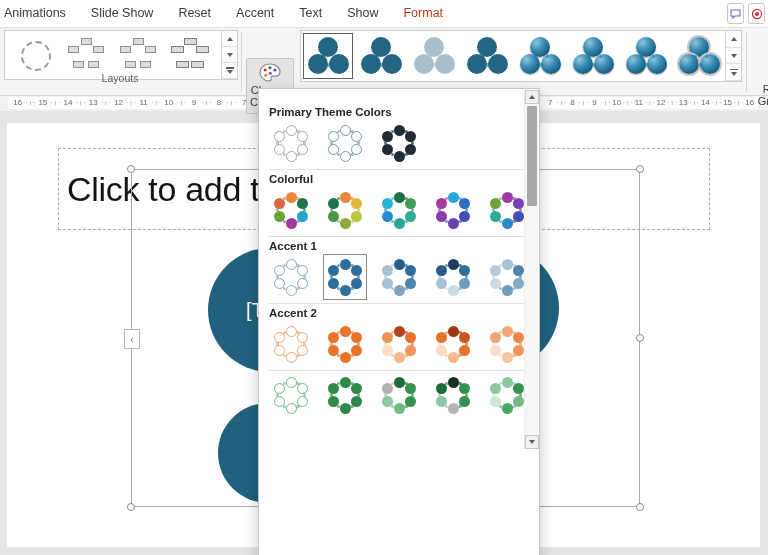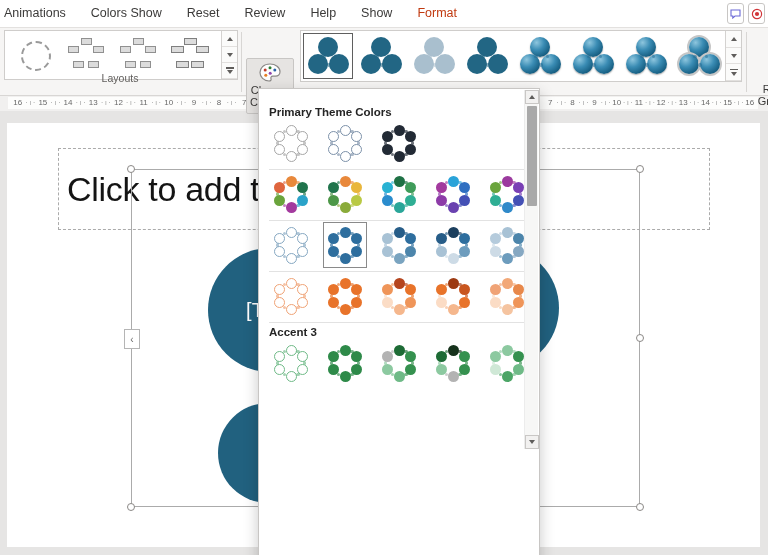--- a/index.html
+++ b/index.html
@@ -317,24 +317,24 @@
         </svg>
       </span>
       <span>Reset</span>
       <span>Graphic</span>
     </div>
   </div>
 
   <div id="menubar">
     <div id="menu-tabs" style="display:flex">
         <span class="tab">Animations</span>
-        <span class="tab">Colors Show</span>
+        <span class="tab">Slide Show</span>
         <span class="tab">Reset</span>
-        <span class="tab">Review</span>
-        <span class="tab">Help</span>
+        <span class="tab">Accent</span>
+        <span class="tab">Text</span>
         <span class="tab">Show</span>
         <span class="tab red">Format</span>
       </div>
     <div style="position:absolute;right:3px;top:3px;display:flex;gap:4px">
       <div class="mbtn">
         <svg width="11" height="10" viewBox="0 0 11 10">
           <path d="M1 1 h9 v6 h-5 l-2.2 2 v-2 H1 Z" fill="none" stroke="#6b69d6" stroke-width="1.1"></path>
         </svg>
       </div>
       <div class="mbtn">
@@ -387,20 +387,21 @@
             <span class="d" style="left: 27.05px; top: 29.9913px; background: rgb(34, 42, 53); opacity: 0.65;"></span>
             <span class="c" style="left: 16.5px; top: 27.5px; background: rgb(34, 42, 53);"></span>
             <span class="d" style="left: 13.55px; top: 29.9913px; background: rgb(34, 42, 53); opacity: 0.65;"></span>
             <span class="c" style="left: 5.24167px; top: 21px; background: rgb(34, 42, 53);"></span>
             <span class="d" style="left: 6.8px; top: 18.3px; background: rgb(34, 42, 53); opacity: 0.65;"></span>
             <span class="c" style="left: 5.24167px; top: 8px; background: rgb(34, 42, 53);"></span>
             <span class="d" style="left: 13.55px; top: 6.60866px; background: rgb(34, 42, 53); opacity: 0.65;"></span>
           </div>
         </div>
         <div class="sdiv"></div>
+        <div class="sechead">Colorful</div>
         <div class="swrow">
           <div class="sw">
             <span class="c" style="left: 16.5px; top: 1.5px; background: rgb(232, 136, 59);"></span>
             <span class="d" style="left: 27.05px; top: 6.60866px; background: rgb(232, 136, 59); opacity: 0.65;"></span>
             <span class="c" style="left: 27.7583px; top: 8px; background: rgb(32, 116, 76);"></span>
             <span class="d" style="left: 33.8px; top: 18.3px; background: rgb(32, 116, 76); opacity: 0.65;"></span>
             <span class="c" style="left: 27.7583px; top: 21px; background: rgb(42, 163, 201);"></span>
             <span class="d" style="left: 27.05px; top: 29.9913px; background: rgb(42, 163, 201); opacity: 0.65;"></span>
             <span class="c" style="left: 16.5px; top: 27.5px; background: rgb(163, 58, 158);"></span>
             <span class="d" style="left: 13.55px; top: 29.9913px; background: rgb(163, 58, 158); opacity: 0.65;"></span>
@@ -460,20 +461,21 @@
             <span class="d" style="left: 27.05px; top: 29.9913px; background: rgb(68, 80, 181); opacity: 0.65;"></span>
             <span class="c" style="left: 16.5px; top: 27.5px; background: rgb(47, 137, 201);"></span>
             <span class="d" style="left: 13.55px; top: 29.9913px; background: rgb(47, 137, 201); opacity: 0.65;"></span>
             <span class="c" style="left: 5.24167px; top: 21px; background: rgb(47, 174, 148);"></span>
             <span class="d" style="left: 6.8px; top: 18.3px; background: rgb(47, 174, 148); opacity: 0.65;"></span>
             <span class="c" style="left: 5.24167px; top: 8px; background: rgb(106, 164, 60);"></span>
             <span class="d" style="left: 13.55px; top: 6.60866px; background: rgb(106, 164, 60); opacity: 0.65;"></span>
           </div>
         </div>
         <div class="sdiv"></div>
+        <div class="sechead">Accent 1</div>
         <div class="swrow">
           <div class="sw">
             <span class="c" style="left: 16.5px; top: 1.5px; background: rgb(255, 255, 255); border: 1.5px solid rgb(134, 168, 194);"></span>
             <span class="d" style="left: 27.05px; top: 6.60866px; background: rgb(134, 168, 194); opacity: 0.65;"></span>
             <span class="c" style="left: 27.7583px; top: 8px; background: rgb(255, 255, 255); border: 1.5px solid rgb(134, 168, 194);"></span>
             <span class="d" style="left: 33.8px; top: 18.3px; background: rgb(134, 168, 194); opacity: 0.65;"></span>
             <span class="c" style="left: 27.7583px; top: 21px; background: rgb(255, 255, 255); border: 1.5px solid rgb(134, 168, 194);"></span>
             <span class="d" style="left: 27.05px; top: 29.9913px; background: rgb(134, 168, 194); opacity: 0.65;"></span>
             <span class="c" style="left: 16.5px; top: 27.5px; background: rgb(255, 255, 255); border: 1.5px solid rgb(134, 168, 194);"></span>
             <span class="d" style="left: 13.55px; top: 29.9913px; background: rgb(134, 168, 194); opacity: 0.65;"></span>
@@ -533,20 +535,21 @@
             <span class="d" style="left: 27.05px; top: 29.9913px; background: rgb(134, 168, 194); opacity: 0.65;"></span>
             <span class="c" style="left: 16.5px; top: 27.5px; background: rgb(109, 156, 189);"></span>
             <span class="d" style="left: 13.55px; top: 29.9913px; background: rgb(109, 156, 189); opacity: 0.65;"></span>
             <span class="c" style="left: 5.24167px; top: 21px; background: rgb(205, 219, 230);"></span>
             <span class="d" style="left: 6.8px; top: 18.3px; background: rgb(205, 219, 230); opacity: 0.65;"></span>
             <span class="c" style="left: 5.24167px; top: 8px; background: rgb(181, 203, 220);"></span>
             <span class="d" style="left: 13.55px; top: 6.60866px; background: rgb(181, 203, 220); opacity: 0.65;"></span>
           </div>
         </div>
         <div class="sdiv"></div>
+        <div class="sechead">Accent 2</div>
         <div class="swrow">
           <div class="sw">
             <span class="c" style="left: 16.5px; top: 1.5px; background: rgb(255, 255, 255); border: 1.5px solid rgb(240, 163, 118);"></span>
             <span class="d" style="left: 27.05px; top: 6.60866px; background: rgb(240, 163, 118); opacity: 0.65;"></span>
             <span class="c" style="left: 27.7583px; top: 8px; background: rgb(255, 255, 255); border: 1.5px solid rgb(240, 163, 118);"></span>
             <span class="d" style="left: 33.8px; top: 18.3px; background: rgb(240, 163, 118); opacity: 0.65;"></span>
             <span class="c" style="left: 27.7583px; top: 21px; background: rgb(255, 255, 255); border: 1.5px solid rgb(240, 163, 118);"></span>
             <span class="d" style="left: 27.05px; top: 29.9913px; background: rgb(240, 163, 118); opacity: 0.65;"></span>
             <span class="c" style="left: 16.5px; top: 27.5px; background: rgb(255, 255, 255); border: 1.5px solid rgb(240, 163, 118);"></span>
             <span class="d" style="left: 13.55px; top: 29.9913px; background: rgb(240, 163, 118); opacity: 0.65;"></span>
@@ -606,21 +609,20 @@
             <span class="d" style="left: 27.05px; top: 29.9913px; background: rgb(239, 149, 89); opacity: 0.65;"></span>
             <span class="c" style="left: 16.5px; top: 27.5px; background: rgb(245, 196, 160);"></span>
             <span class="d" style="left: 13.55px; top: 29.9913px; background: rgb(245, 196, 160); opacity: 0.65;"></span>
             <span class="c" style="left: 5.24167px; top: 21px; background: rgb(251, 220, 197);"></span>
             <span class="d" style="left: 6.8px; top: 18.3px; background: rgb(251, 220, 197); opacity: 0.65;"></span>
             <span class="c" style="left: 5.24167px; top: 8px; background: rgb(240, 163, 118);"></span>
             <span class="d" style="left: 13.55px; top: 6.60866px; background: rgb(240, 163, 118); opacity: 0.65;"></span>
           </div>
         </div>
         <div class="sdiv"></div>
-        <div class="sechead">Accent 3</div>
         <div class="swrow">
           <div class="sw">
             <span class="c" style="left: 16.5px; top: 1.5px; background: rgb(255, 255, 255); border: 1.5px solid rgb(111, 186, 135);"></span>
             <span class="d" style="left: 27.05px; top: 6.60866px; background: rgb(111, 186, 135); opacity: 0.65;"></span>
             <span class="c" style="left: 27.7583px; top: 8px; background: rgb(255, 255, 255); border: 1.5px solid rgb(111, 186, 135);"></span>
             <span class="d" style="left: 33.8px; top: 18.3px; background: rgb(111, 186, 135); opacity: 0.65;"></span>
             <span class="c" style="left: 27.7583px; top: 21px; background: rgb(255, 255, 255); border: 1.5px solid rgb(111, 186, 135);"></span>
             <span class="d" style="left: 27.05px; top: 29.9913px; background: rgb(111, 186, 135); opacity: 0.65;"></span>
             <span class="c" style="left: 16.5px; top: 27.5px; background: rgb(255, 255, 255); border: 1.5px solid rgb(111, 186, 135);"></span>
             <span class="d" style="left: 13.55px; top: 29.9913px; background: rgb(111, 186, 135); opacity: 0.65;"></span>

